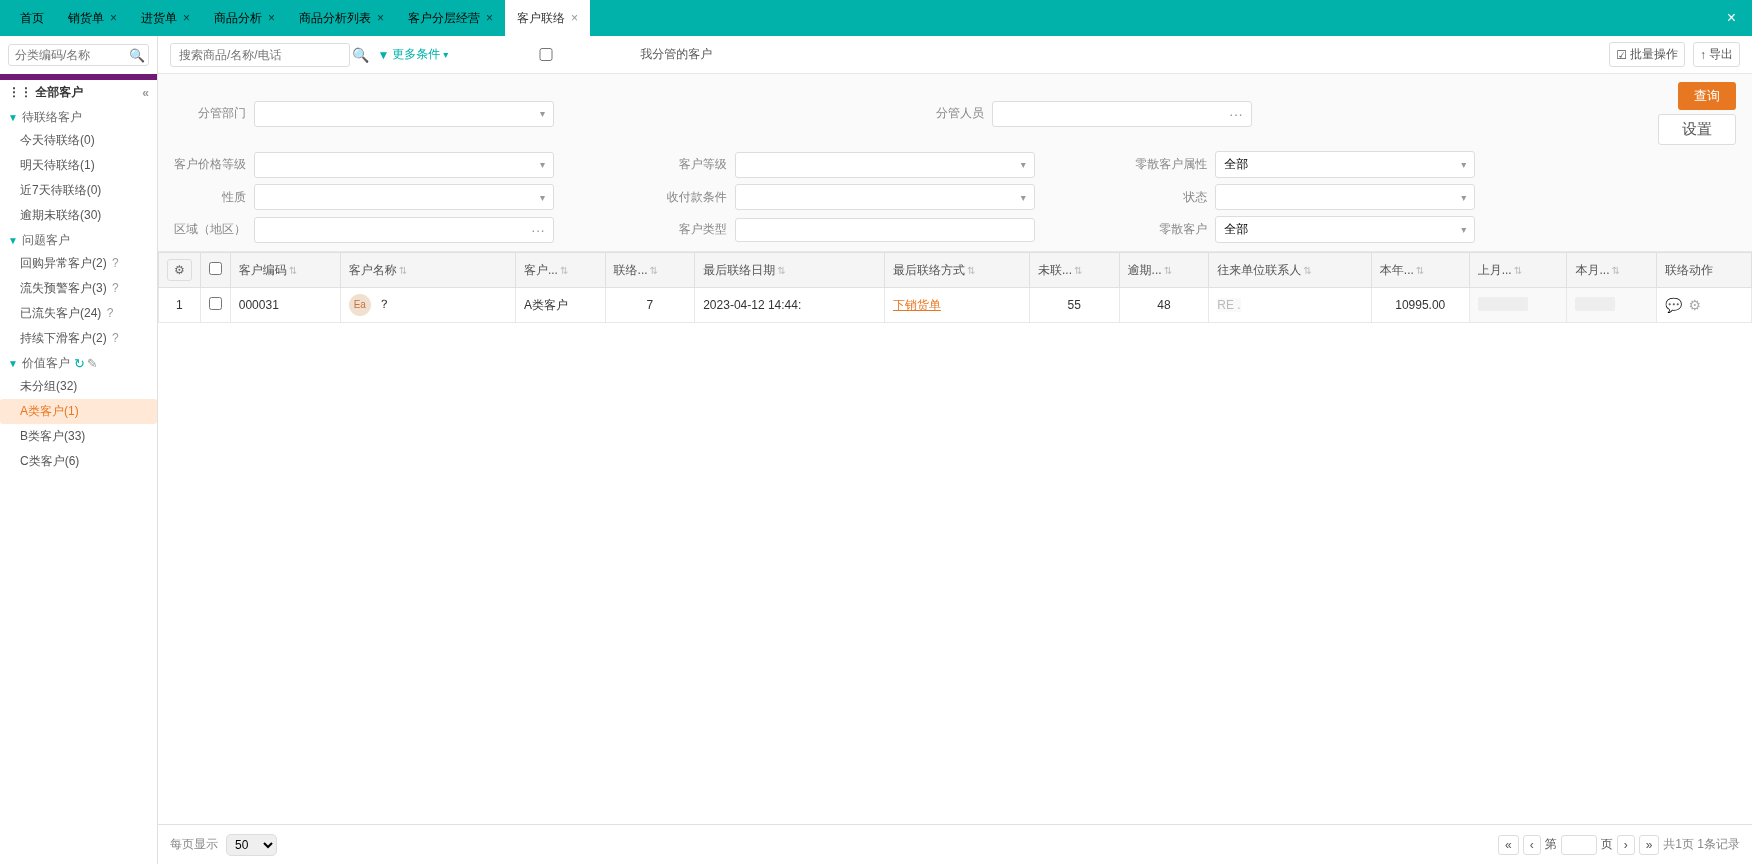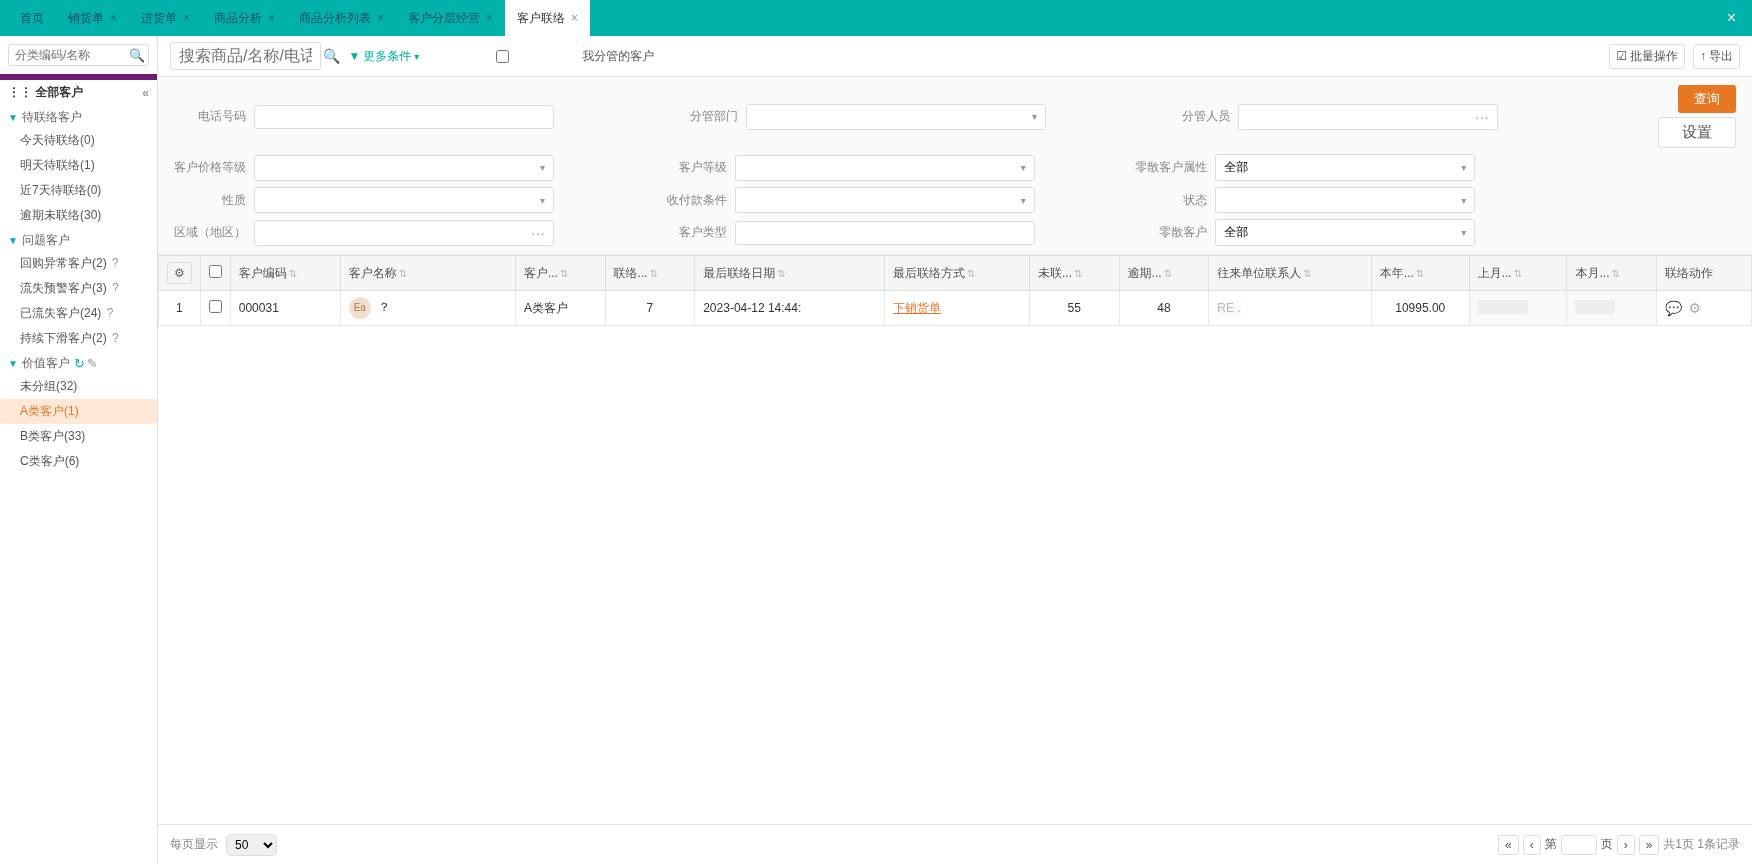--- a/index.html
+++ b/index.html
@@ -13,21 +13,21 @@
       align-items: center;
       padding: 0 8px;
       color: white;
     }
     .top-nav .nav-item {
       padding: 0 12px;
       height: 36px;
       display: flex;
       align-items: center;
       cursor: pointer;
-      color: #0c4a6e;
+      color: #000000;
       font-size: 13px;
       white-space: nowrap;
     }
     .top-nav .nav-item.active {
       background: white;
       color: #333;
     }
     .top-nav .nav-item .close-x {
       margin-left: 6px;
       font-size: 12px;
@@ -118,22 +118,22 @@
       padding: 6px 12px;
       border-bottom: 1px solid #e8e8e8;
       display: flex;
       align-items: center;
       gap: 8px;
     }
     .filter-bar input {
       border: 1px solid #ddd;
       border-radius: 3px;
       padding: 4px 8px;
-      font-size: 16px;
-      width: 151px;
+      font-size: 12px;
+      width: 180px;
       outline: none;
     }
     .filter-btn {
       display: flex;
       align-items: center;
       gap: 3px;
       color: #00b2a9;
       cursor: pointer;
       font-size: 12px;
     }
@@ -478,24 +478,20 @@
       </div>
       <div class="toolbar-btn">
         <span>↑</span>
         <span>导出</span>
       </div>
     </div>
 
     <div class="advanced-filter">
 
       <div class="filter-row">
-        <div class="filter-cell">
-          <span class="filter-label">电话号码</span>
-          <input class="filter-input" type="text" style="max-width: 300px;">
-        </div>
         <div class="filter-cell">
           <span class="filter-label">分管部门</span>
           <div class="filter-select" style="max-width:300px;">
             <span></span>
             <span class="caret">▾</span>
           </div>
         </div>
         <div class="filter-cell">
           <span class="filter-label">分管人员</span>
           <div class="filter-select" style="max-width:260px;">

